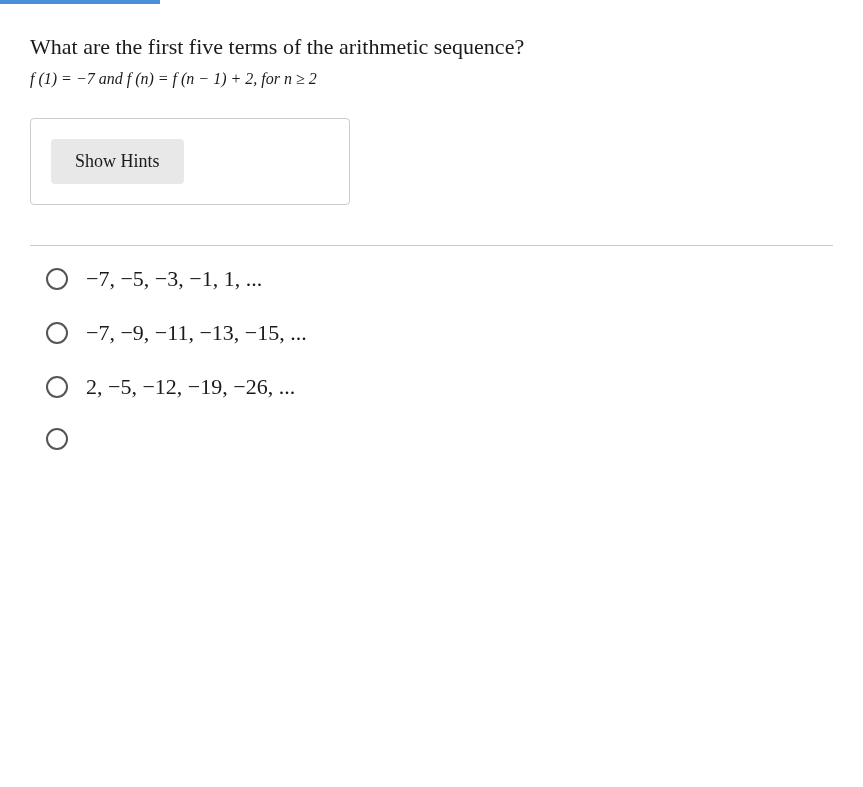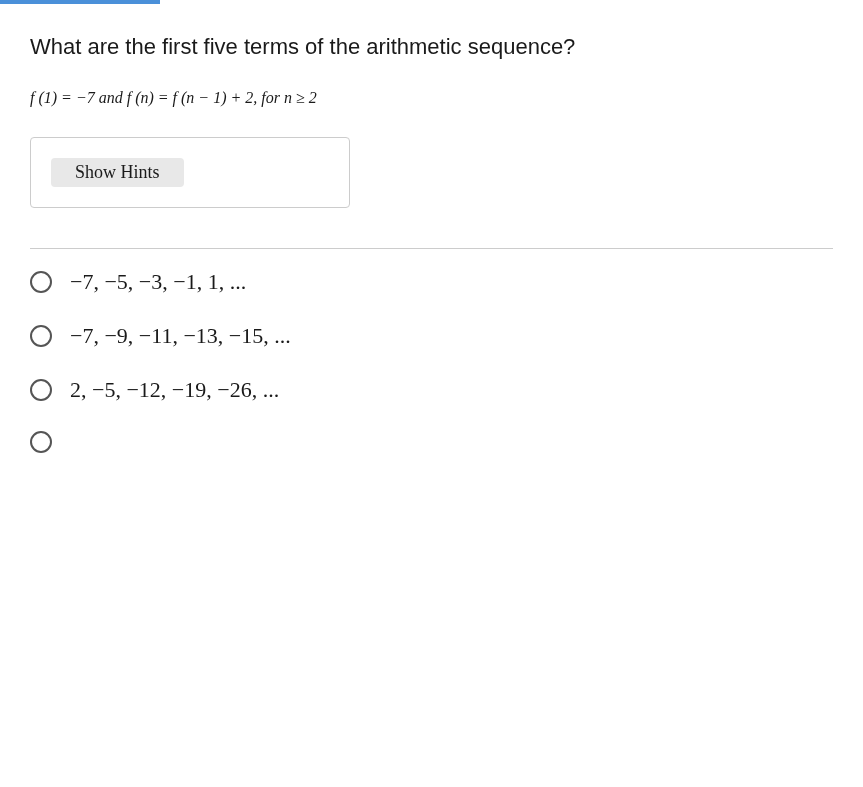--- a/index.html
+++ b/index.html
@@ -23,22 +23,22 @@
       width: 160px;
     }
 
     .content {
       padding: 30px 30px 30px 30px;
     }
 
     .question-text {
       font-size: 22px;
       color: #1a1a1a;
-      margin-bottom: 29px;
-      font-family: Liberation Sans, sans-serif;
+      margin-bottom: 10px;
+      font-family: Liberation Serif, serif;
     }
 
     .formula-text {
       font-size: 16px;
       color: #1a1a1a;
       margin-bottom: 30px;
       font-family: Georgia, serif;
       font-style: italic;
     }
 
@@ -48,38 +48,38 @@
       padding: 20px 20px;
       margin-bottom: 30px;
       display: inline-block;
       min-width: 320px;
     }
 
     .show-hints-btn {
       background: #e8e8e8;
       border: none;
       border-radius: 4px;
-      padding: 4px 24px;
+      padding: 12px 24px;
       font-size: 18px;
       font-family: Georgia, serif;
       color: #1a1a1a;
       cursor: pointer;
       display: block;
     }
 
     .divider {
       border: none;
       border-top: 1px solid #cccccc;
       margin: 10px 0 20px 0;
     }
 
     .options-list {
       list-style: none;
       padding: 0;
-      margin: 0;
+      margin: 16px;
     }
 
     .option-item {
       display: flex;
       align-items: center;
       margin-bottom: 28px;
       font-size: 22px;
       color: #1a1a1a;
       cursor: pointer;
     }

